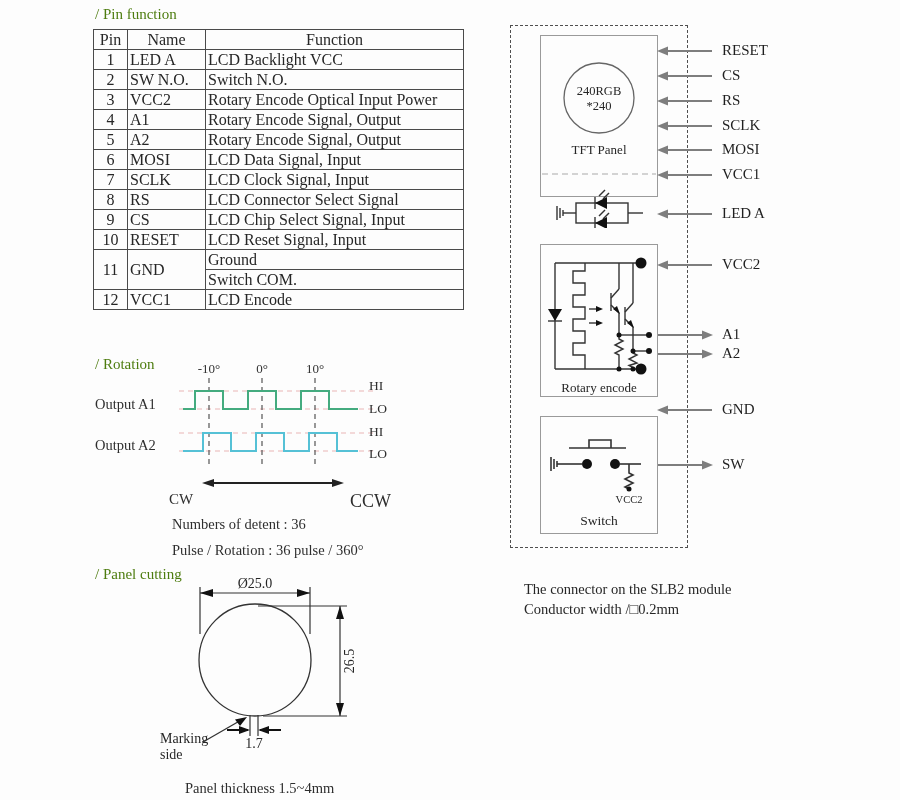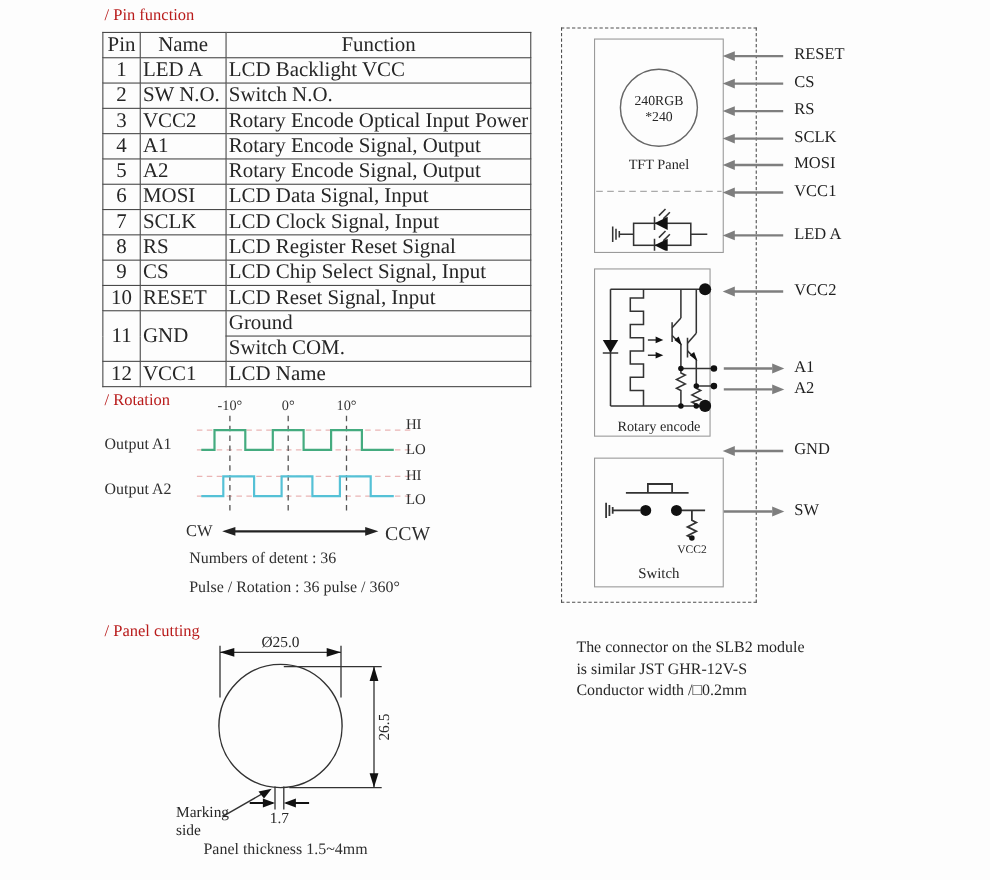--- a/index.html
+++ b/index.html
@@ -4,37 +4,37 @@
 <style>
   * { margin:0; padding:0; box-sizing:border-box; }
   html,body { width:900px; height:800px; }
   body {
     position:relative; width:900px; height:800px;
     background:#fdfdfd; color:#2b2b2b;
     font-family:"Liberation Serif", serif;
     overflow:hidden;
   }
   .abs { position:absolute; }
-  .sec-title { font-size:15px; color:#b91c1c; }
+  .sec-title { font-size:15px; color:#4d7c0f; }
 
   
-  table.pin-table { border-collapse:collapse; font-size:19px; color:#262626; }
+  table.pin-table { border-collapse:collapse; font-size:16px; color:#262626; }
   table.pin-table th, table.pin-table td {
     border:1px solid #4a4a4a; height:20px; padding:0 2px;
     font-weight:normal; white-space:nowrap;
   }
   th.c-pin, td.c-pin { width:34px; text-align:center; }
   th.c-name { width:78px; text-align:center; }
   td.c-name { width:78px; text-align:left; padding-left:6px; }
   th.c-fn { width:258px; text-align:center; }
   td.c-fn { width:258px; text-align:left; padding-left:7px; }
 
   .wave-label { font-size:14.5px; color:#2e2e2e; }
   .hilo { font-size:13.5px; color:#2e2e2e; }
-  .small-note { font-size:14.5px; color:#2e2e2e; }
+  .small-note { font-size:14.5px; color:#2e2e2e;margin-top:16px; }
 
   .comp-box { position:absolute; border:1.3px solid #9a9a9a; background:transparent; }
   .dashed-frame { position:absolute; border:1.5px dashed #4f4f4f; }
 
   .pin-arrow-row { position:absolute; display:flex; align-items:center; gap:8px; }
   .pin-arrow-row .lbl { font-size:15px; color:#1f1f1f; white-space:nowrap; }
 
   .note-block { font-size:14.5px; line-height:19.5px; color:#262626;margin-left:11px; }
 </style>
 </head>
@@ -82,21 +82,21 @@
         <td class="c-fn">LCD Data Signal, Input</td>
       </tr>
     <tr>
         <td class="c-pin">7</td>
         <td class="c-name">SCLK</td>
         <td class="c-fn">LCD Clock Signal, Input</td>
       </tr>
     <tr>
         <td class="c-pin">8</td>
         <td class="c-name">RS</td>
-        <td class="c-fn">LCD Register Reset Signal</td>
+        <td class="c-fn">LCD Connector Select Signal</td>
       </tr>
     <tr>
         <td class="c-pin">9</td>
         <td class="c-name">CS</td>
         <td class="c-fn">LCD Chip Select Signal, Input</td>
       </tr>
     <tr>
         <td class="c-pin">10</td>
         <td class="c-name">RESET</td>
         <td class="c-fn">LCD Reset Signal, Input</td>
@@ -105,21 +105,21 @@
       <td class="c-pin" rowspan="2">11</td>
       <td class="c-name" rowspan="2">GND</td>
       <td class="c-fn">Ground</td>
     </tr>
     <tr>
       <td class="c-fn">Switch COM.</td>
     </tr>
     <tr>
         <td class="c-pin">12</td>
         <td class="c-name">VCC1</td>
-        <td class="c-fn">LCD Name</td>
+        <td class="c-fn">LCD Encode</td>
       </tr>
   </tbody>
 </table>
 
 <div class="abs sec-title" style="left:95px; top:356px;">/ Rotation</div>
 
 <div class="abs wave-label" style="left:95px; top:396px;">Output A1</div>
 <div class="abs wave-label" style="left:95px; top:437px;">Output A2</div>
 
 <svg class="abs" style="left:173px; top:362px;" width="220" height="108">
@@ -202,21 +202,21 @@
   <line x1="48" y1="164" x2="88" y2="141" stroke="#333" stroke-width="1.3"></line>
   <polygon points="92,139 80,141.5 85,148" fill="#111"></polygon>
   <text x="5" y="165" font-size="14" fill="#262626">Marking</text>
   <text x="5" y="181" font-size="14" fill="#262626">side</text>
 </svg>
 
 <div class="abs small-note" style="left:185px; top:764px;">Panel thickness 1.5~4mm</div>
 
 <div class="dashed-frame" style="left:510px; top:25px; width:178px; height:523px;"></div>
 
-<div class="comp-box" style="left:540px; top:35px; width:118px; height:195px;">
+<div class="comp-box" style="left:540px; top:35px; width:118px; height:162px;">
   <svg width="116" height="192">
     <circle cx="58" cy="62" r="35" fill="none" stroke="#666" stroke-width="1.3"></circle>
     <text x="58" y="59" font-size="12.5" text-anchor="middle" fill="#262626">240RGB</text>
     <text x="58" y="74" font-size="12.5" text-anchor="middle" fill="#262626">*240</text>
     <text x="58" y="118" font-size="13" text-anchor="middle" fill="#262626">TFT Panel</text>
     <line x1="1" y1="138" x2="115" y2="138" stroke="#aaa" stroke-width="1.2" stroke-dasharray="6,4"></line>
 
     <g stroke="#333" stroke-width="1.4" fill="none">
       <line x1="16" y1="170" x2="16" y2="184"></line>
       <line x1="19" y1="172" x2="19" y2="182"></line>
@@ -232,21 +232,21 @@
     <polygon points="54,167 66,161 66,173" fill="#111"></polygon>
     <g stroke="#333" stroke-width="1.4" fill="none">
       <line x1="54" y1="181" x2="54" y2="193"></line>
       <line x1="58" y1="180" x2="64" y2="174"></line>
       <line x1="62" y1="183" x2="68" y2="177"></line>
     </g>
     <polygon points="54,187 66,181 66,193" fill="#111"></polygon>
   </svg>
 </div>
 
-<div class="comp-box" style="left:540px; top:244px; width:106px; height:153px;">
+<div class="comp-box" style="left:540px; top:244px; width:118px; height:153px;">
   <svg width="116" height="150">
     <g stroke="#333" stroke-width="1.4" fill="none">
       <line x1="14" y1="18" x2="100" y2="18"></line>
       <line x1="14" y1="18" x2="14" y2="124"></line>
       <line x1="14" y1="124" x2="100" y2="124"></line>
 
       <path d="M44,18 V26 H32 V38 H44 V50 H32 V62 H44 V74 H32 V86 H44 V98 H32 V110 H44 V124"></path>
 
       <line x1="48" y1="64" x2="58" y2="64"></line>
       <line x1="48" y1="78" x2="58" y2="78"></line>
@@ -393,15 +393,14 @@
 <div class="pin-arrow-row" style="left:656px; top:456px;">
   <svg width="58" height="14">
       <line x1="2" y1="7" x2="46" y2="7" stroke="#7e7e7e" stroke-width="2.2"></line>
       <polygon points="57,7 46,2.5 46,11.5" fill="#7e7e7e"></polygon>
     </svg>
   <span class="lbl">SW</span>
 </div>
 
 <div class="abs note-block" style="left:513px; top:580px; width:280px;">
   <div>The connector on the SLB2 module</div>
-  <div>is similar JST GHR-12V-S</div>
   <div>Conductor width /□0.2mm</div>
 </div>
 
 </body></html>

